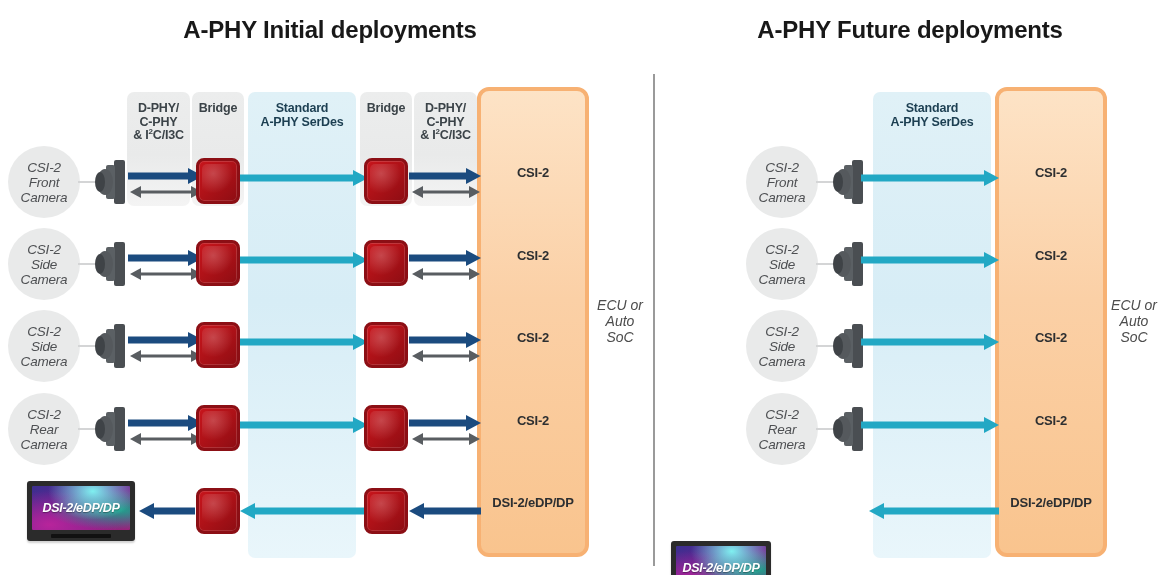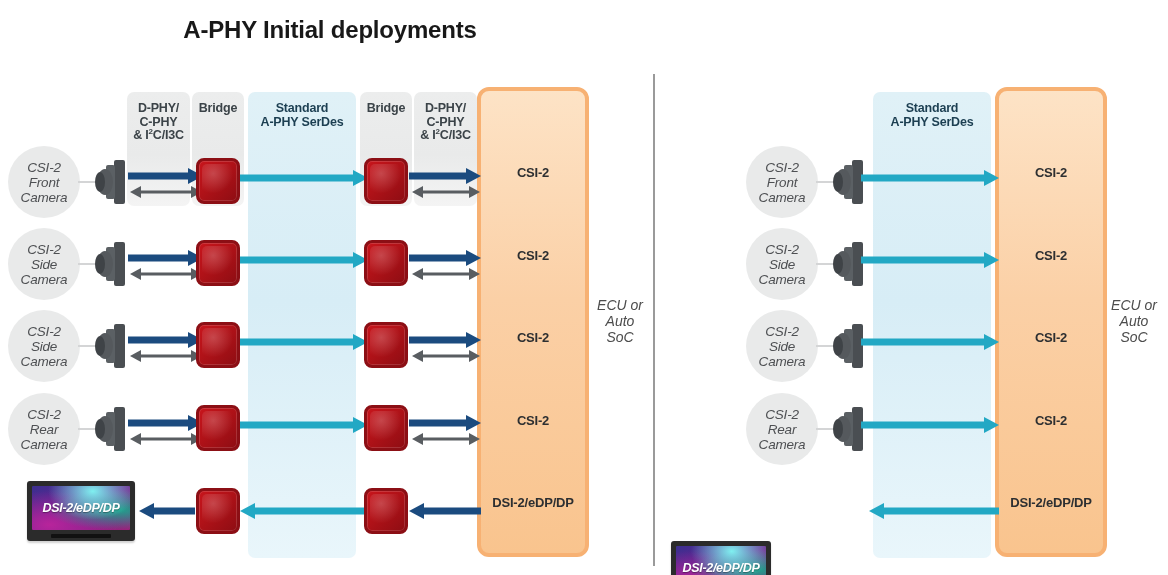--- a/index.html
+++ b/index.html
@@ -129,20 +129,21 @@
       border-color:transparent transparent transparent var(--c);}
   .arrow.d .bar{left:calc(var(--hw) - 1px);right:calc(var(--hw) - 1px);
                 height:var(--t);background:var(--c);}
 </style>
 </head>
 <body>
 
 <div class="stage">
 
   <div class="abs title" style="left:40px;top:16px;width:580px;">A-PHY Initial deployments</div>
+  <div class="abs title" style="left:660px;top:16px;width:500px;">A-PHY Future deployments</div>
 
   <div class="abs divider" style="left:653px;top:74px;height:492px;"></div>
 
   <div class="abs band" style="left:127px;top:92px;width:63px;height:114px;">
     <div class="band-label">
       <span>D-PHY/</span><br>
       <span>C-PHY</span><br>
       <span>&amp; I<sup>2</sup>C/I3C</span>
     </div>
   </div>

